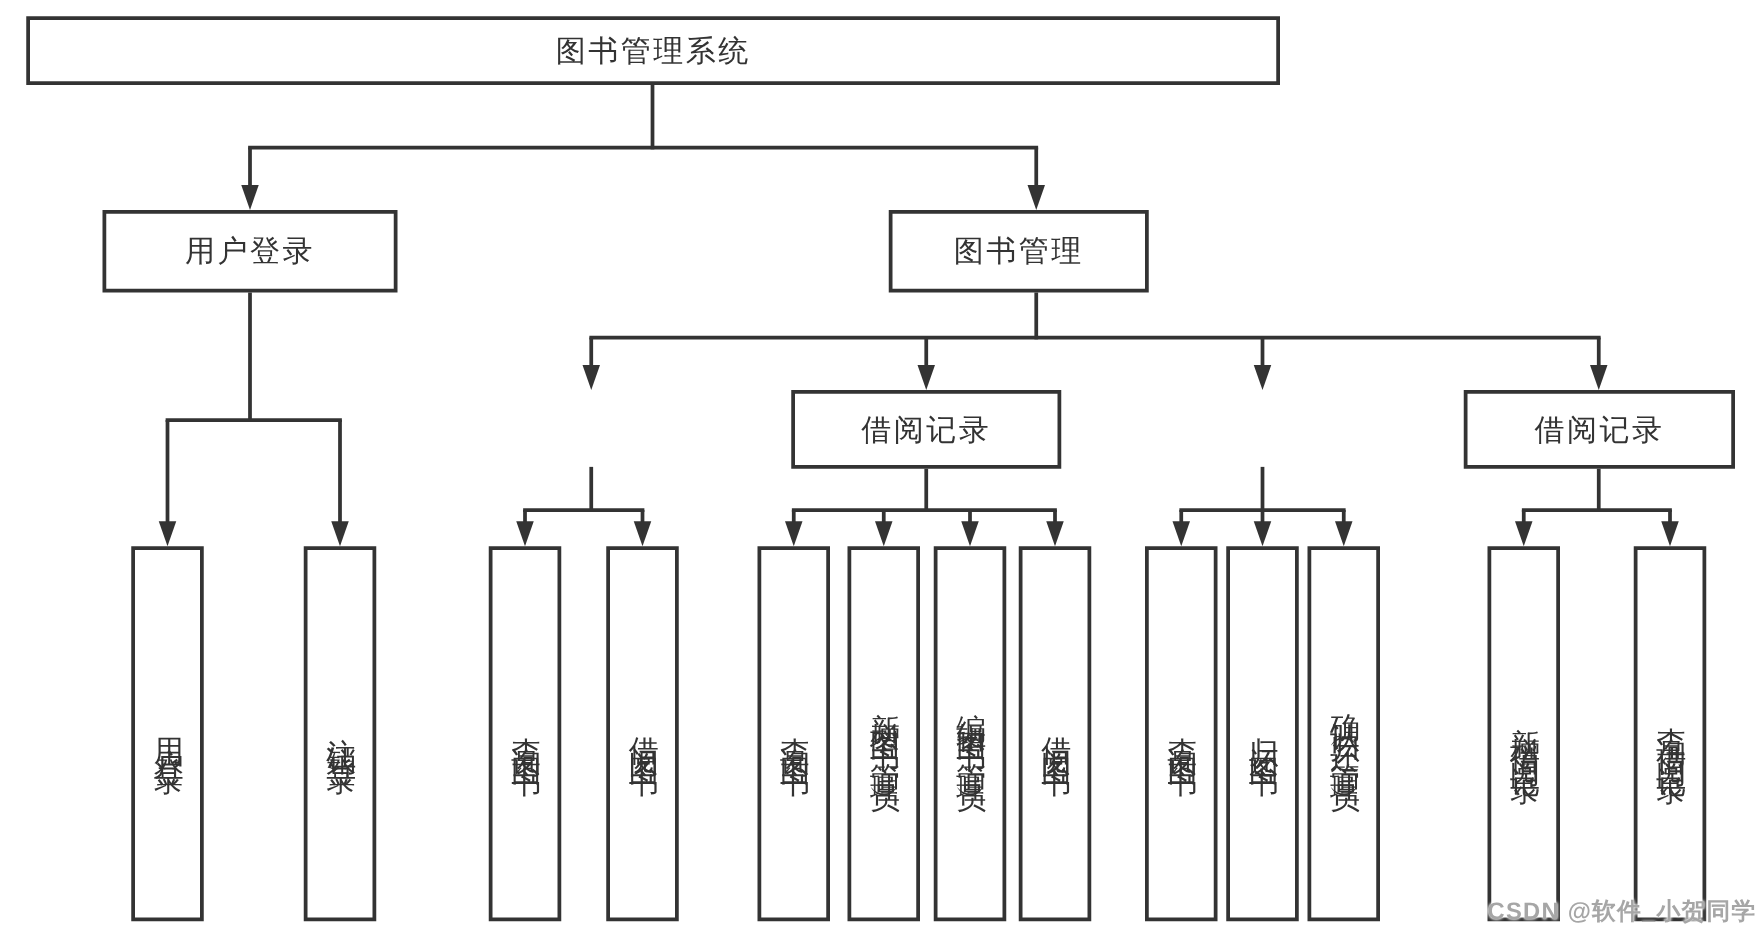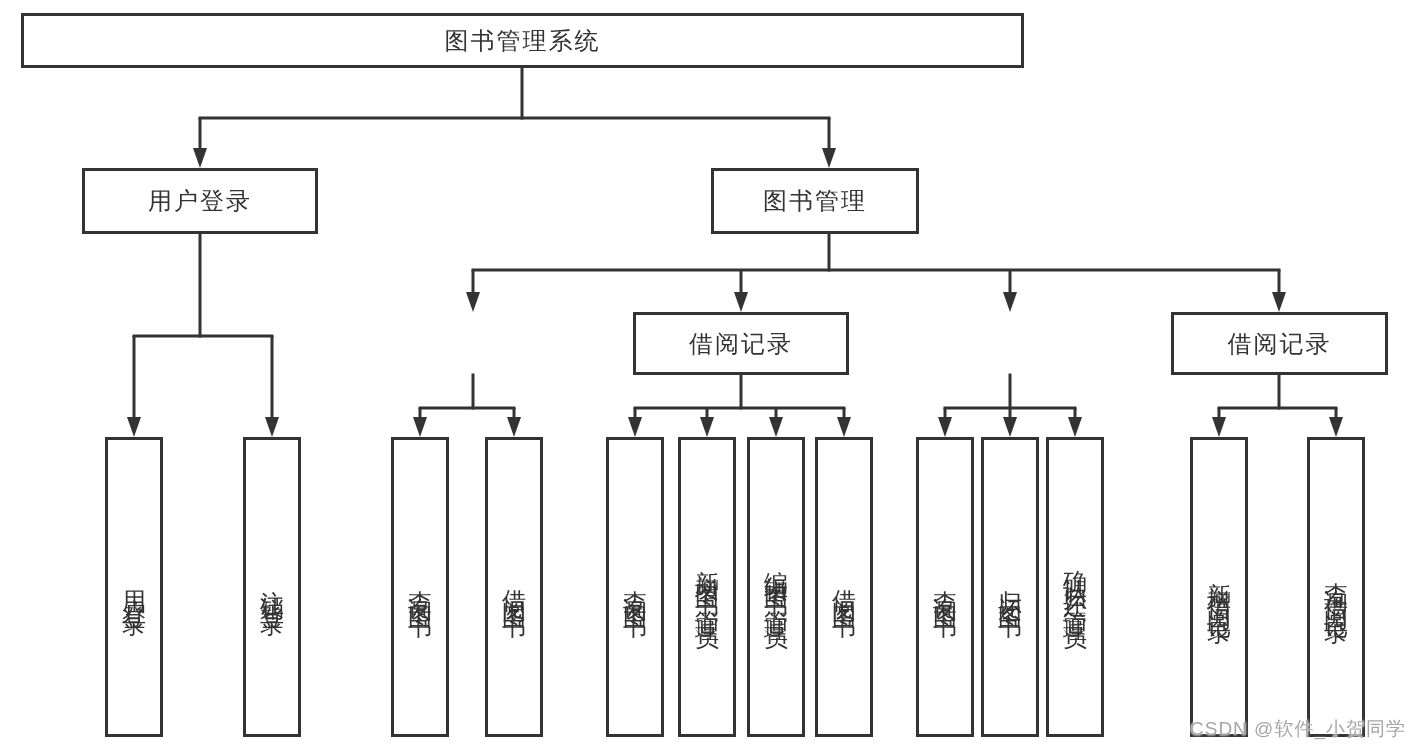--- a/index.html
+++ b/index.html
@@ -46,20 +46,21 @@
   }
   .watermark{
     position:absolute;
     left:1190px;top:716px;
     font-size:19px;
     color:var(--wm);
     letter-spacing:1px;
     white-space:nowrap;
     text-shadow:0 0 2px #ffffff,0 0 3px #ffffff;
     z-index:5;
+    font-weight:bold;
   }
 </style>
 </head>
 <body>
 
 <div class="canvas">
 
   <svg id="connectors" width="1405" height="747">
       <line x1="522" y1="68" x2="522" y2="118" stroke="#333333" stroke-width="3" stroke-linecap="square"></line>
       <line x1="200" y1="118" x2="829" y2="118" stroke="#333333" stroke-width="3" stroke-linecap="square"></line>

